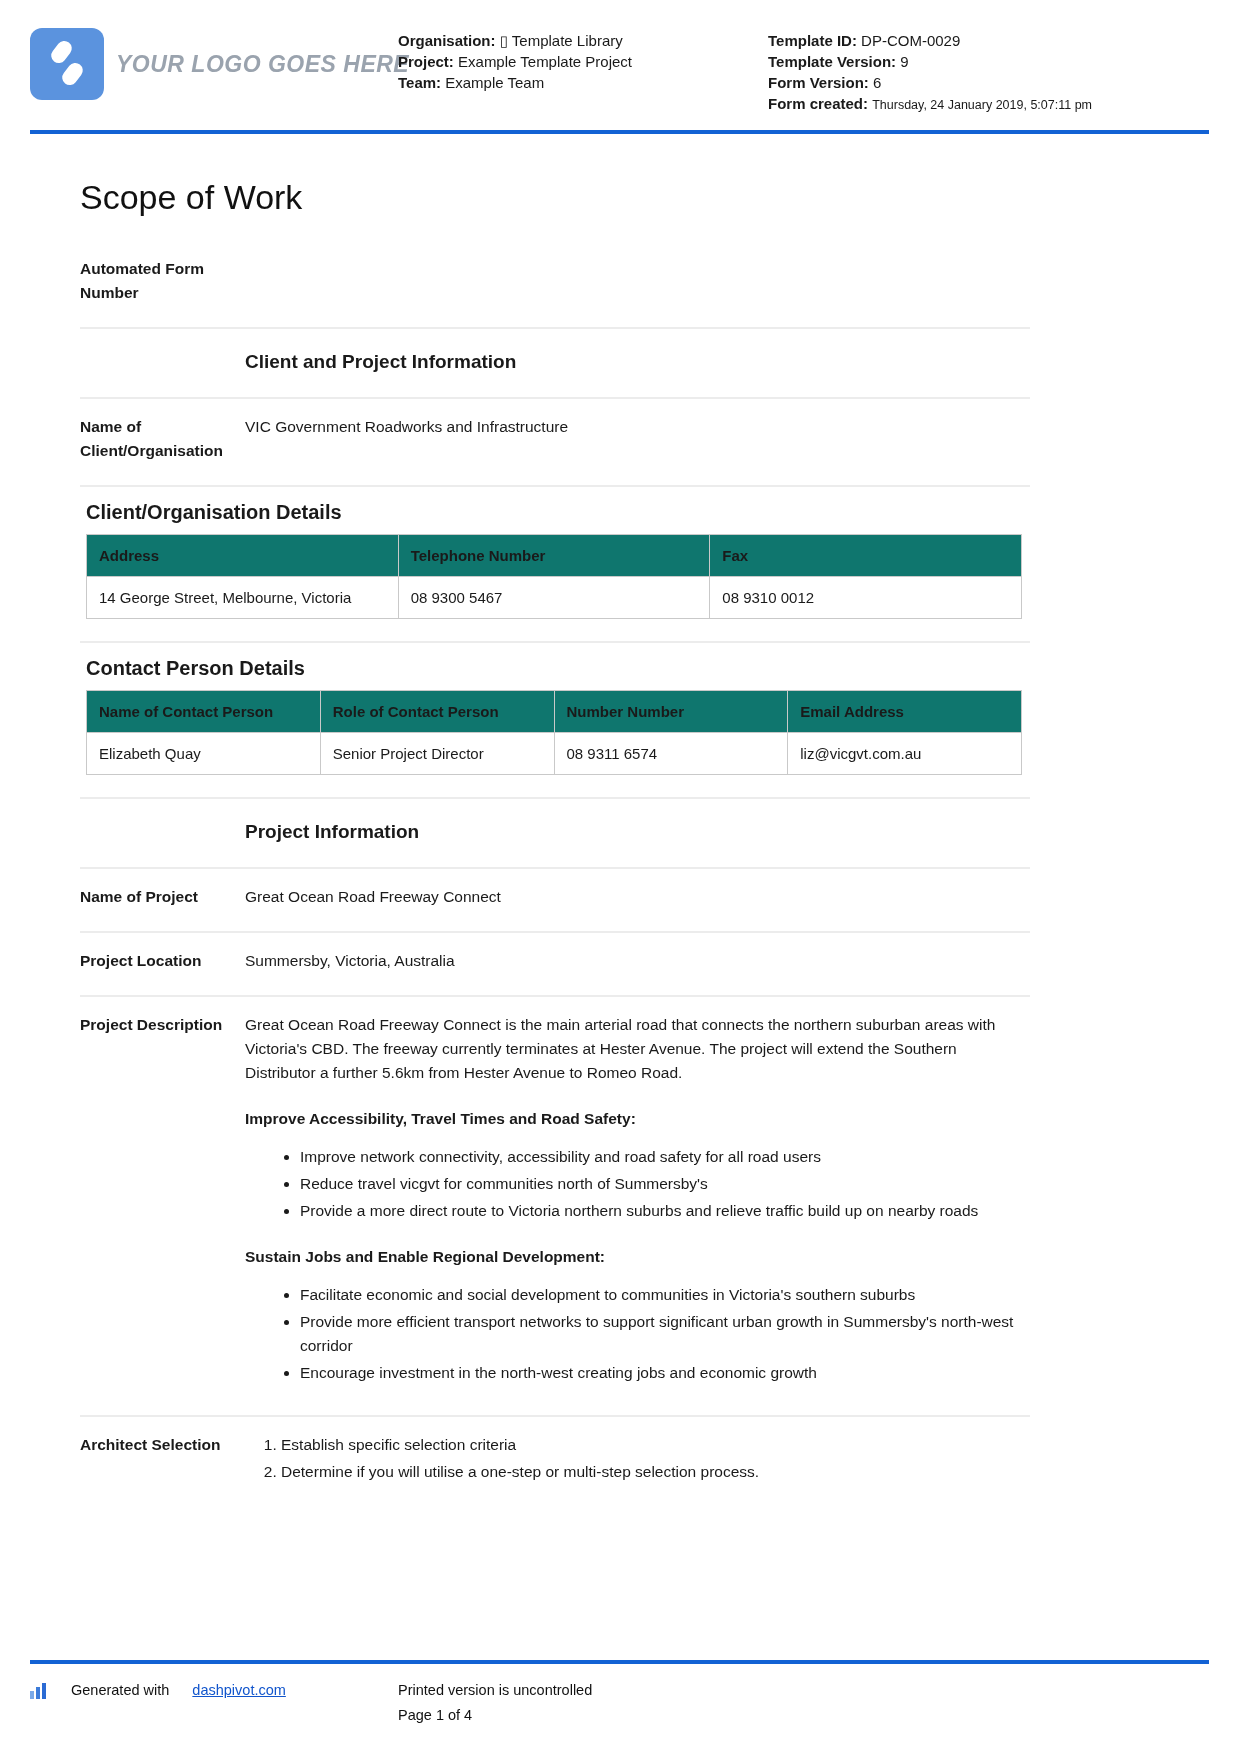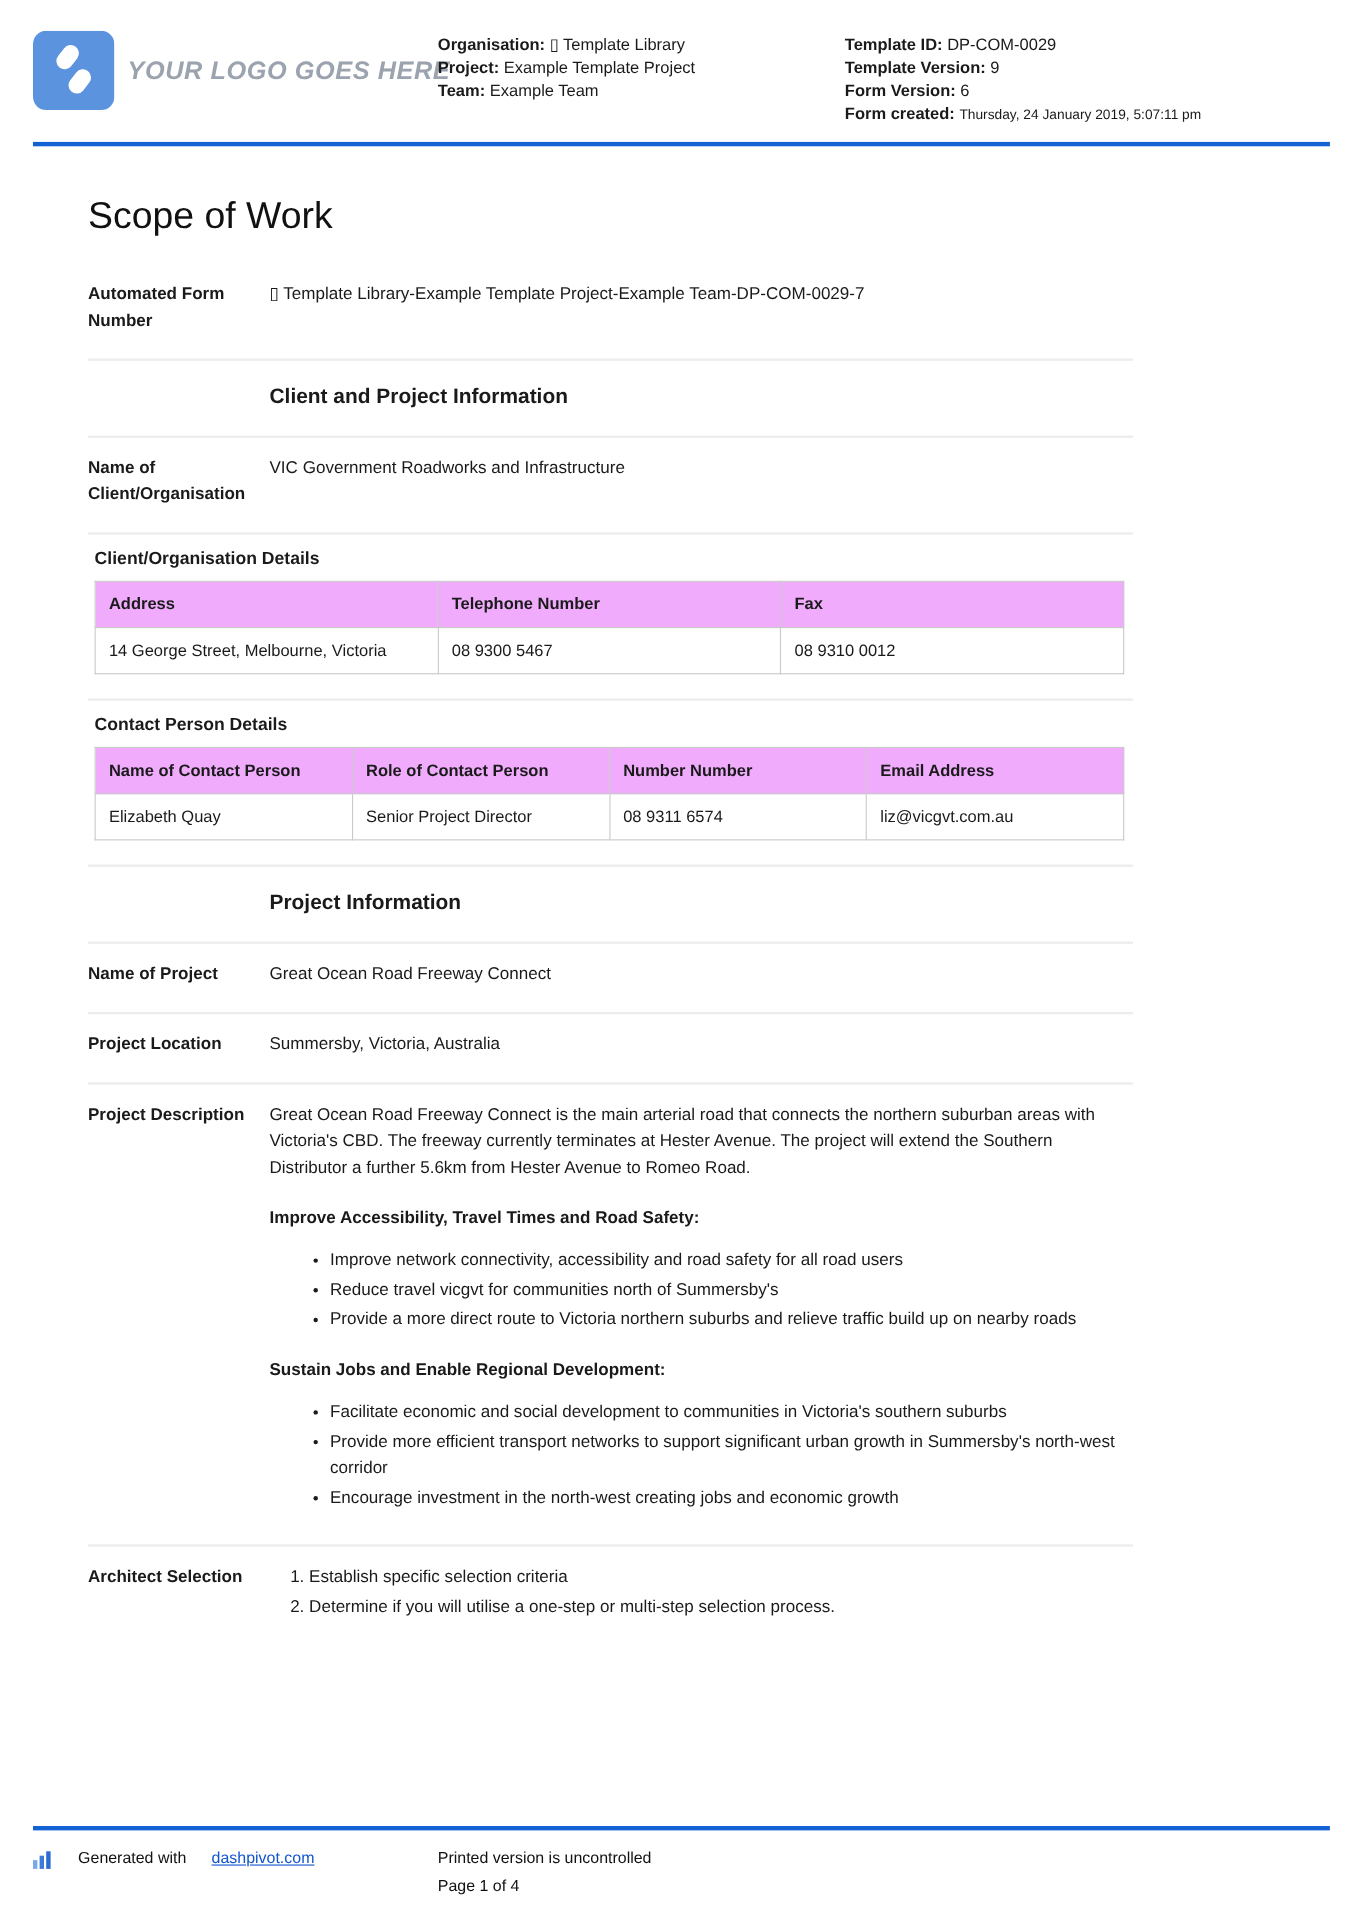--- a/index.html
+++ b/index.html
@@ -34,27 +34,27 @@
   .field-row { display:flex; padding:16px 0 22px 0; }
   .field-label {
     flex:0 0 165px; width:165px; padding-right:20px;
     font-weight:700; font-size:15.5px; line-height:24px;
     overflow-wrap:anywhere;
   }
   .field-value { flex:1; font-size:15.5px; line-height:24px; }
   .divider { height:2px; background:#ececec; }
   h2.section { font-size:19px; font-weight:700; margin:0 0 0 165px; padding:22px 0 24px 0; }
   .subblock { padding:14px 8px 6px 6px; }
-  h3.sub { font-size:16px; font-weight:700; margin:0 0 10px 0; }
+  h3.sub { font-size:20px; font-weight:700; margin:0 0 10px 0; }
   table { width:100%; border-collapse:collapse; font-size:15px; margin-bottom:16px; }
   th, td {
     border:1px solid #c9c9c9; text-align:left; vertical-align:top;
     padding:9px 12px; line-height:23px;
   }
-  th { background:#f0abfc; font-weight:700; }
+  th { background:#0f766e; font-weight:700; }
   .cols3 th, .cols3 td { width:33.33%; }
   .cols4 th, .cols4 td { width:25%; }
   
   .desc p { margin:0 0 4px 0; }
   .desc h4 { font-size:15.5px; font-weight:700; margin:22px 0 14px 0; }
   .desc ul { margin:0 0 8px 0; padding-left:55px; }
   .desc li { margin:0 0 3px 0; }
   ol.arch { margin:0; padding-left:36px; }
   ol.arch li { margin:0 0 3px 0; }
   
@@ -118,21 +118,20 @@
   </header>
 
   <div class="rule-blue rule-head"></div>
 
   <main class="content">
 
     <h1 class="title">Scope of Work</h1>
 
     <div class="field-row">
       <div class="field-label">Automated Form Number</div>
-      <div class="field-value">▯ Template Library-Example Template Project-Example Team-DP-COM-0029-7</div>
     </div>
 
     <div class="divider"></div>
 
     <h2 class="section">Client and Project Information</h2>
 
     <div class="divider"></div>
 
     <div class="field-row">
       <div class="field-label">Name of Client/Organisation</div>

